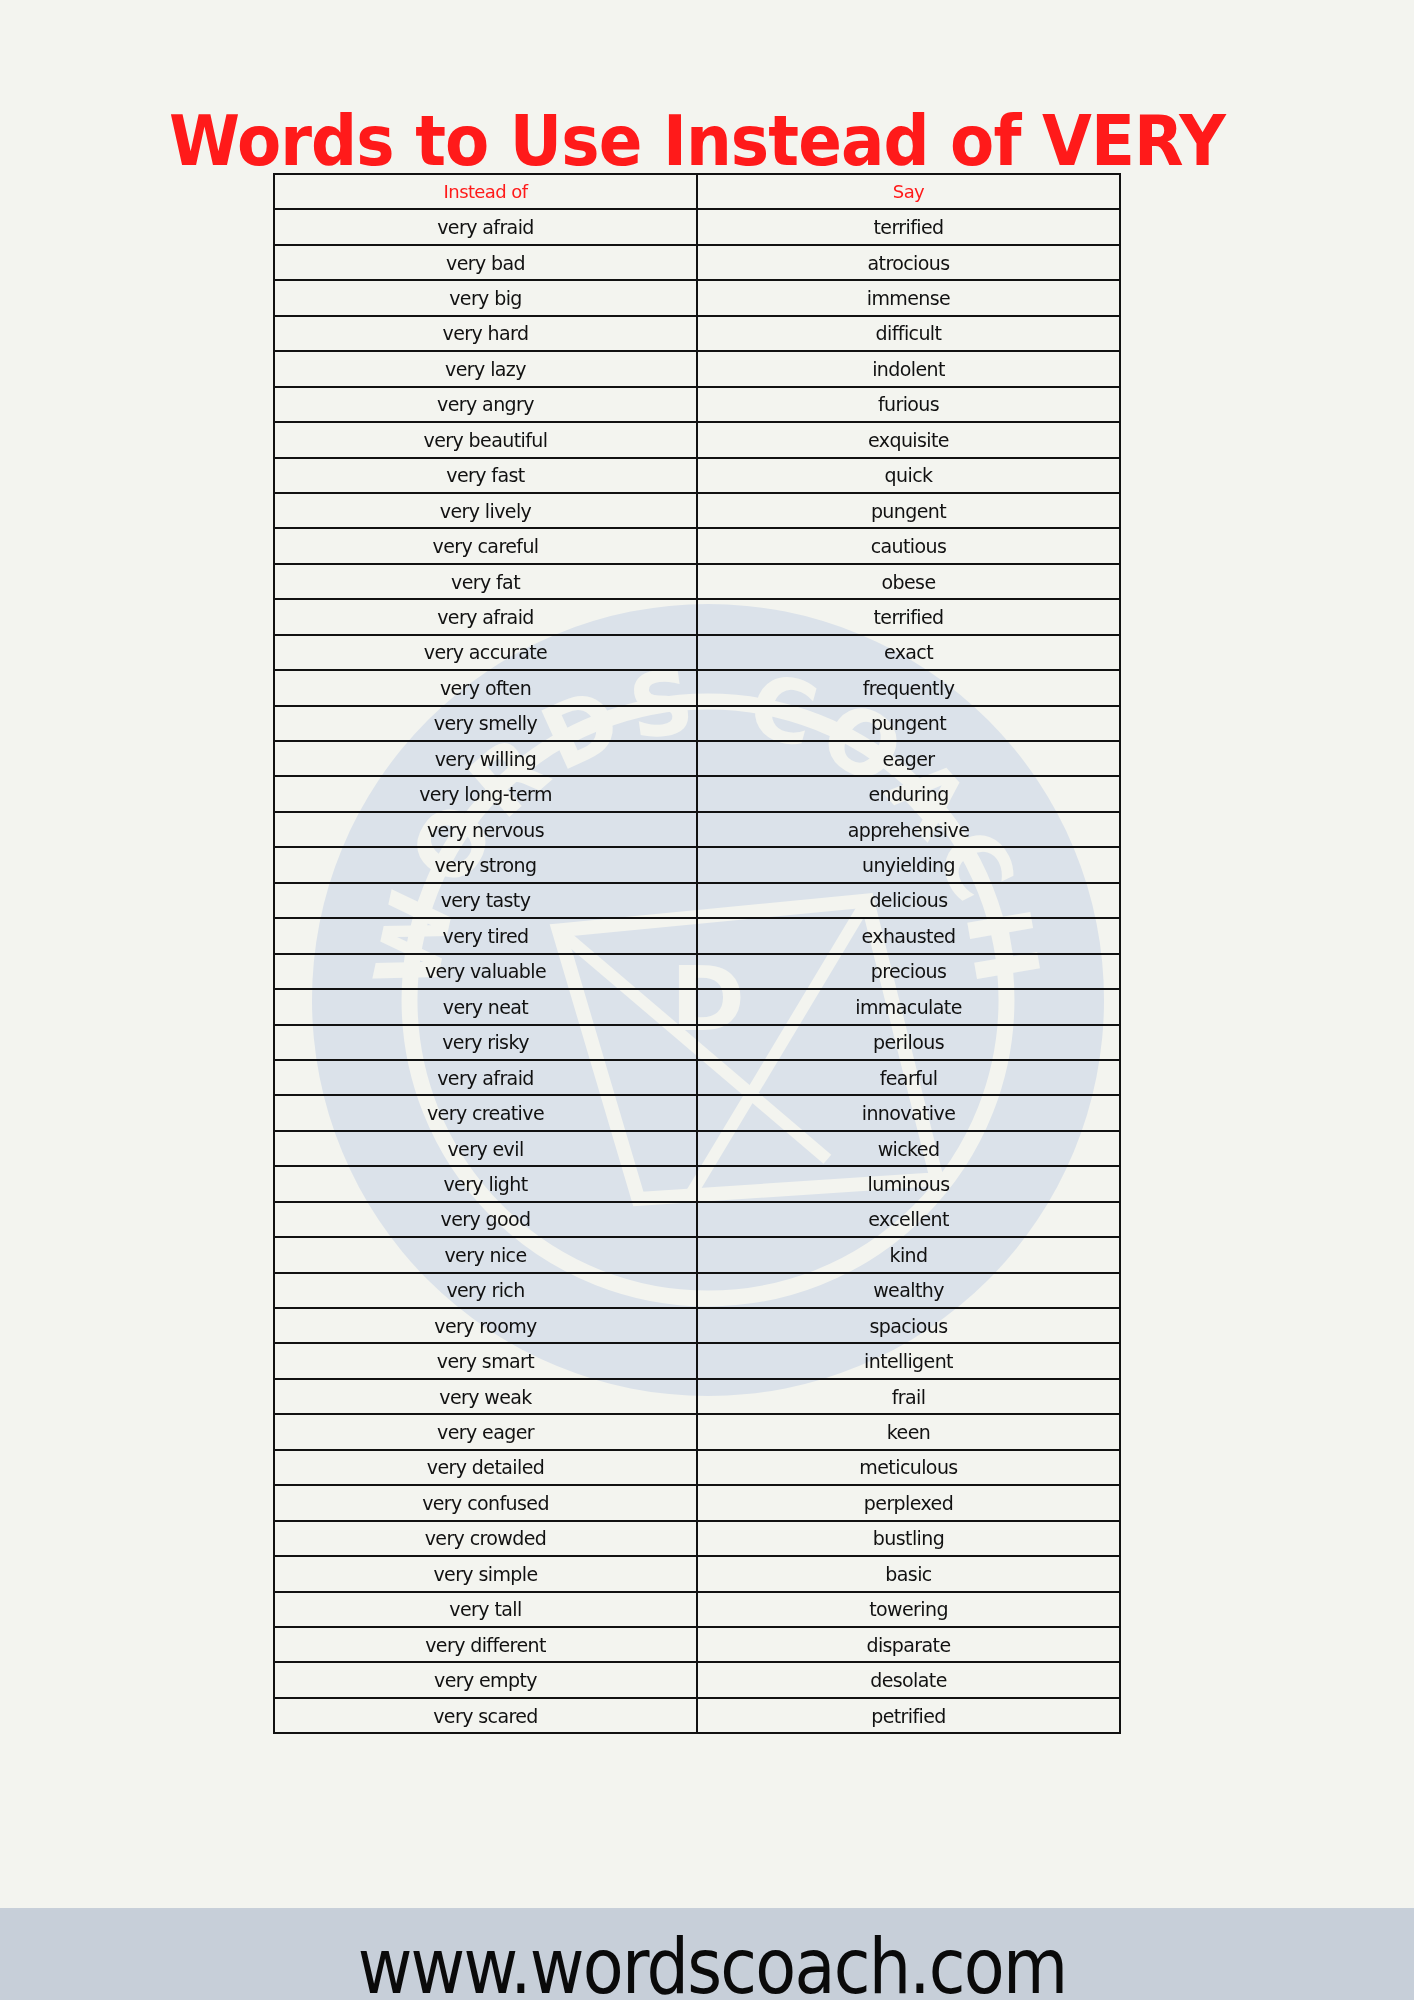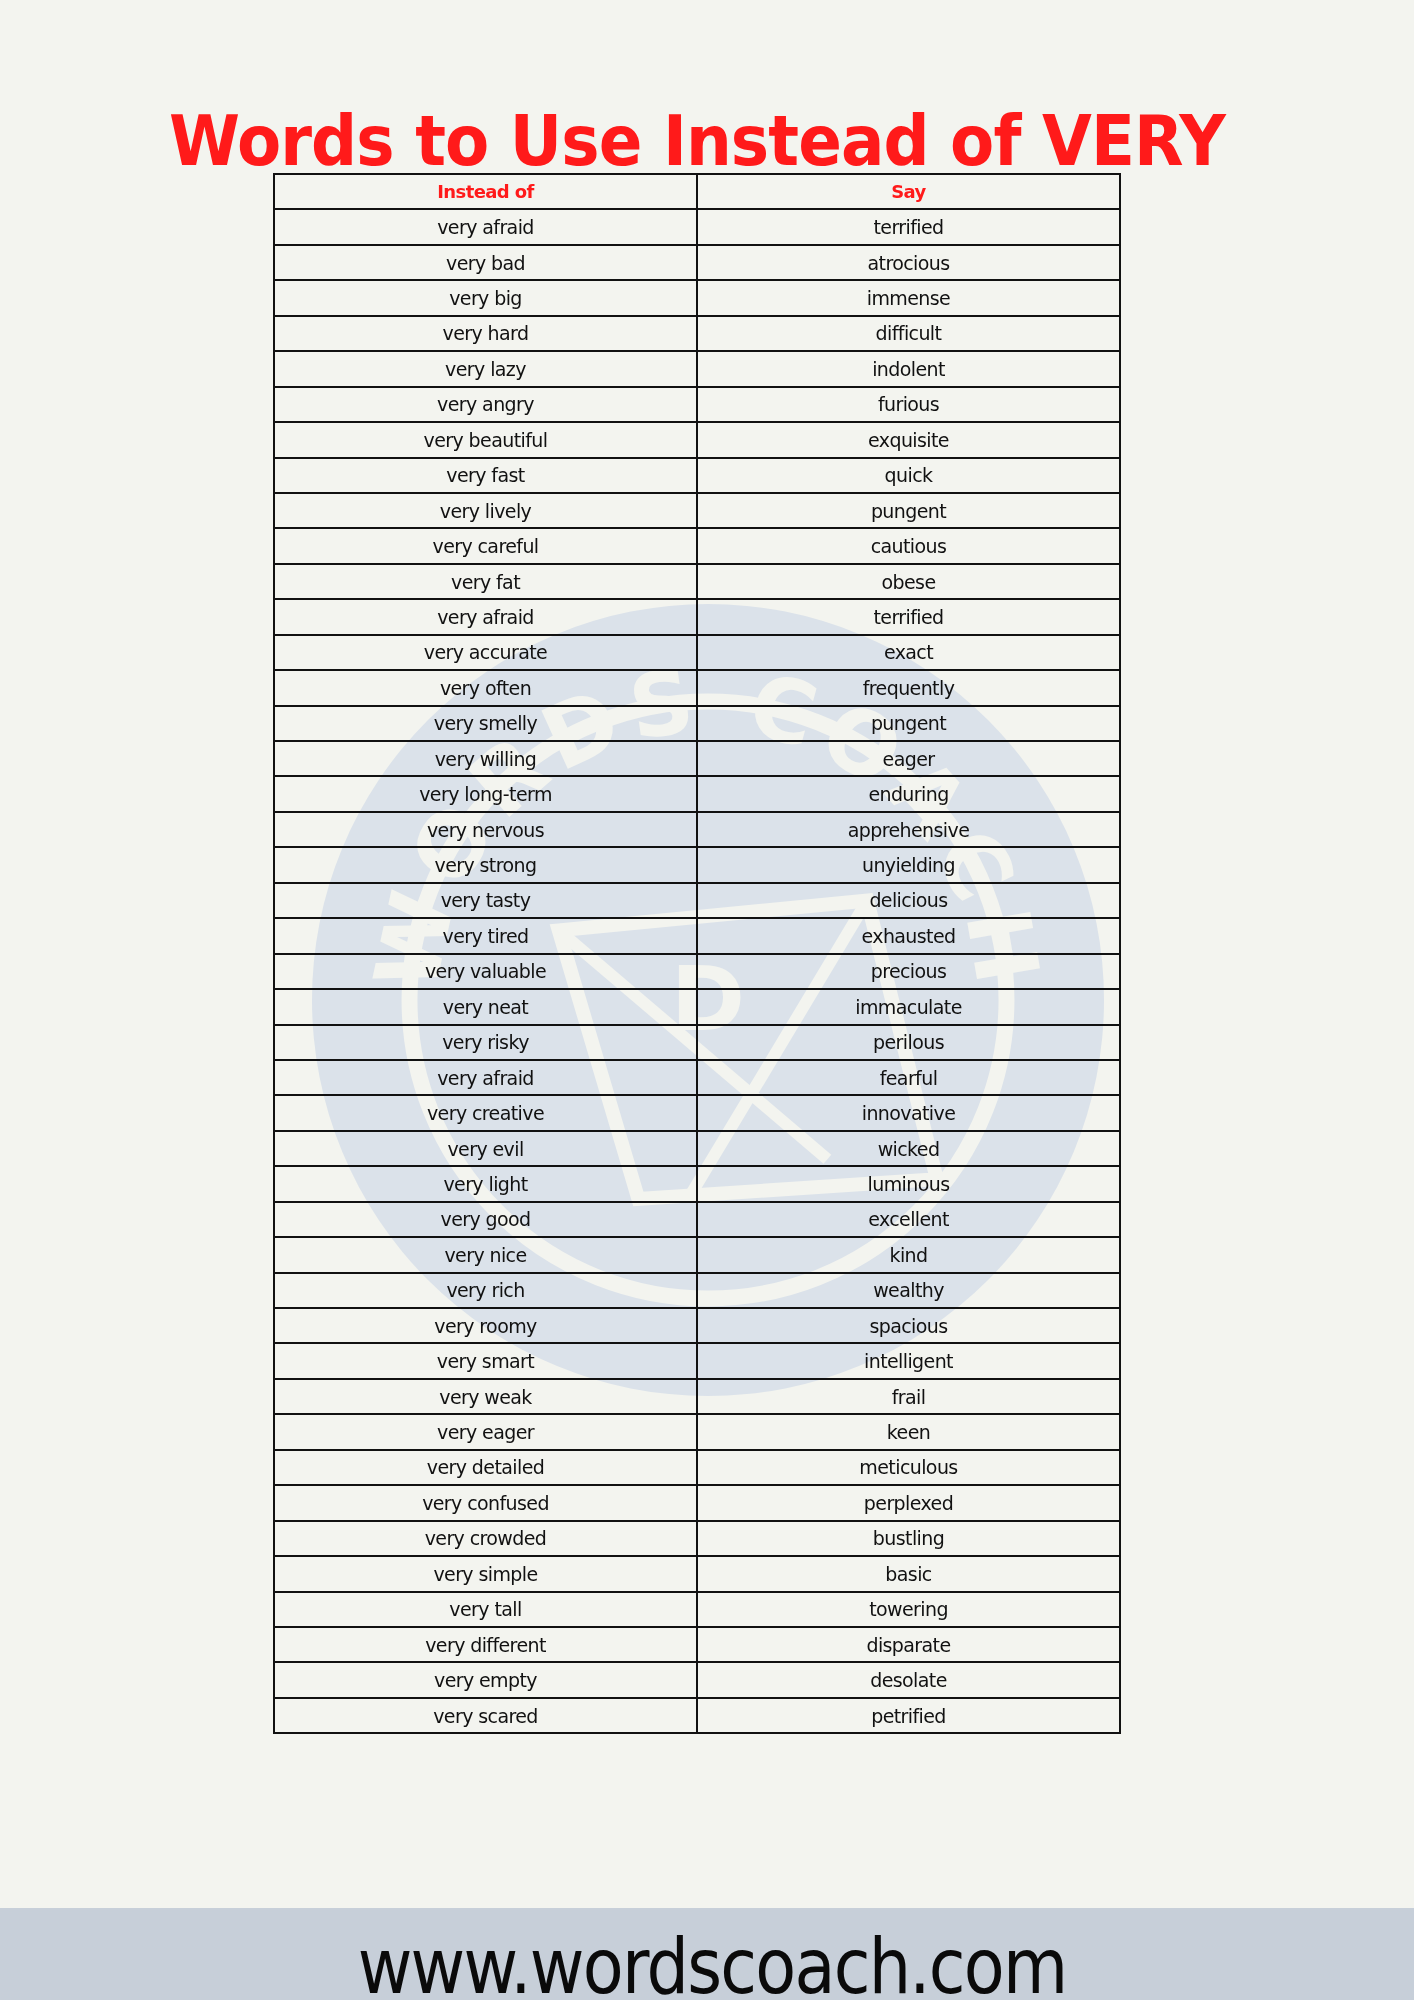--- a/index.html
+++ b/index.html
@@ -41,21 +41,21 @@
       padding: 0;
       text-align: center;
       font-size: 19px;
       color: #111;
       font-family: "DejaVu Sans", sans-serif;
       font-weight: normal;
       letter-spacing: -0.6px;
     }
     th {
       color: #ff1a1a;
-      font-weight: bold;
+      font-weight: normal;
       font-size: 18px;
     }
     .footer {
       position: absolute; left: 0; top: 1878px; width: 1414px; height: 122px;
       background: #c7cfd9;
       margin-top: 30px;
     }
     .footer-text {
       position: absolute; left: 0; top: 0; width: 1424px; height: 122px;
       line-height: 118px;

